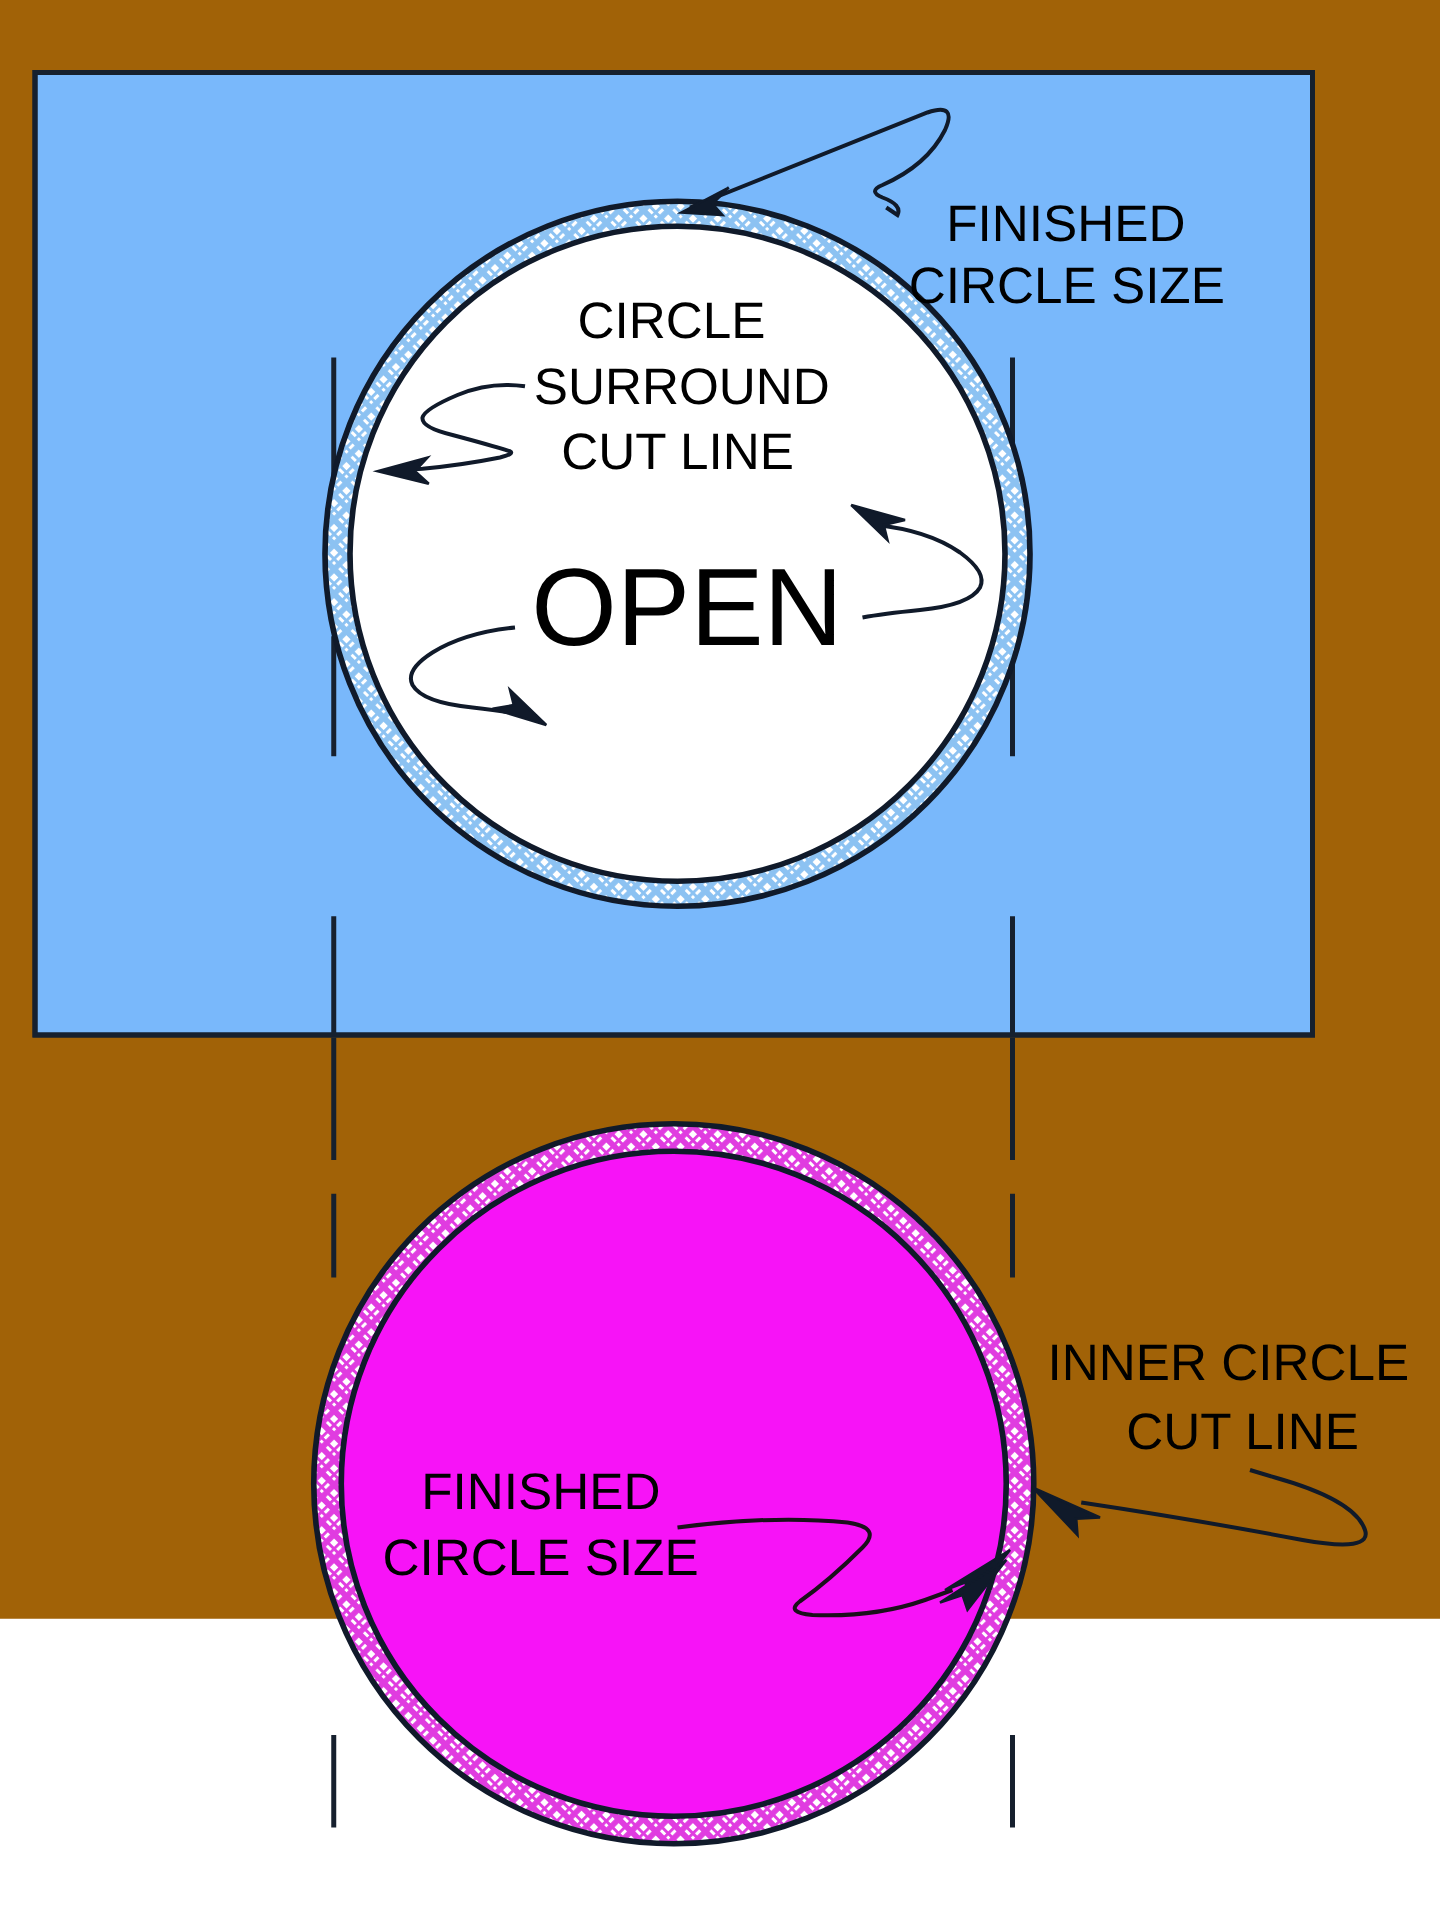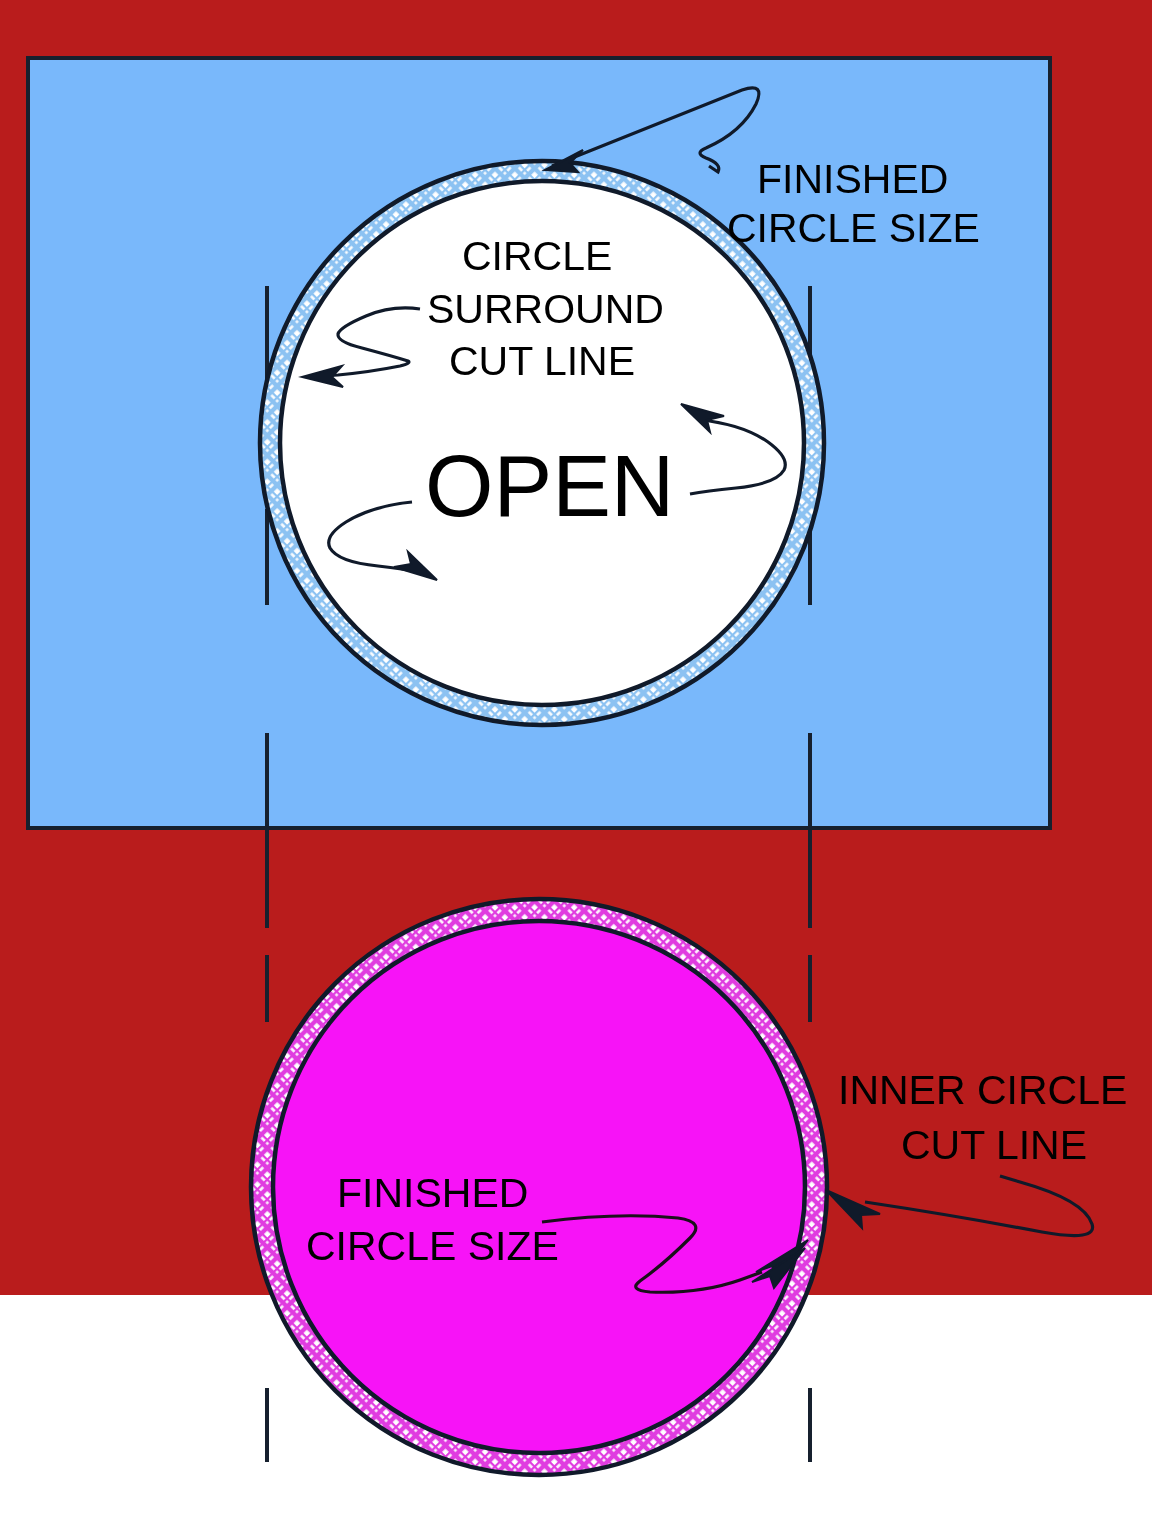--- a/index.html
+++ b/index.html
@@ -10,21 +10,21 @@
   body {
     width: 1152px;
     height: 1536px;
     overflow: hidden;
     font-family: "Liberation Sans", sans-serif;
   }
   #diagram-root {
     position: relative;
     width: 1152px;
     height: 1295px;
-    background: #b91c1c;
+    background: #a16207;
   }
   #diagram-svg {
     display: block;
     width: 1152px;
     height: 1536px;
   }
   .dia-label {
     font-family: "Liberation Sans", sans-serif;
     font-weight: 400;
     fill: #000000;

